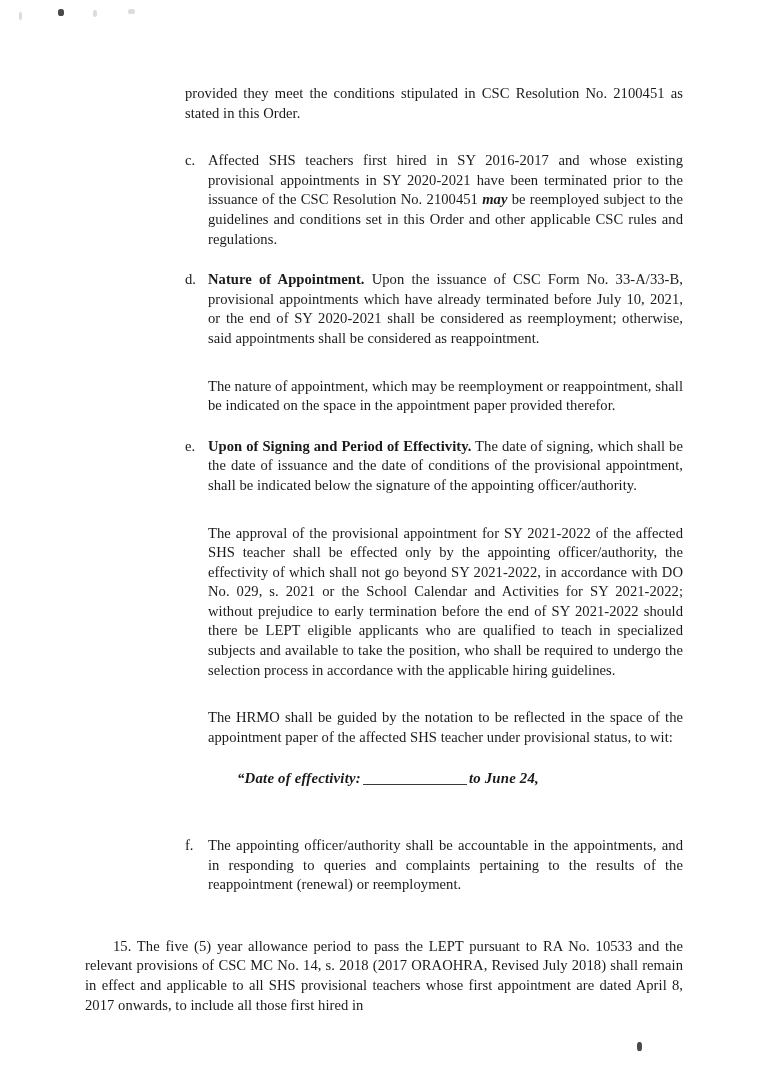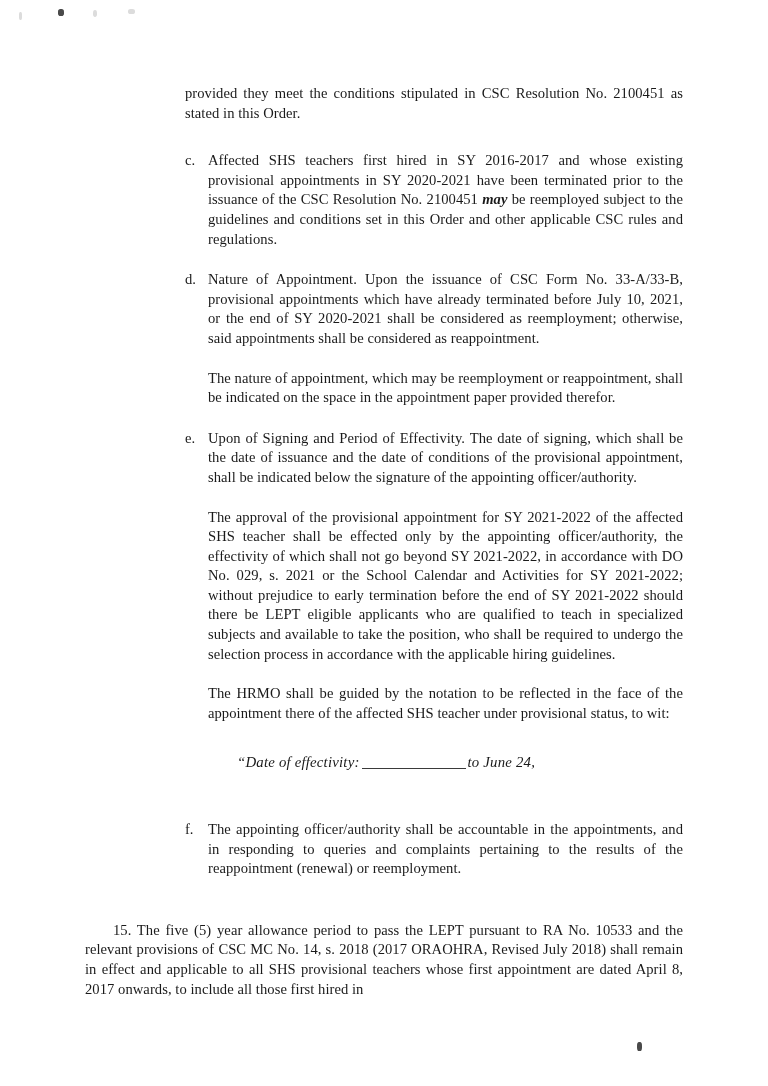--- a/index.html
+++ b/index.html
@@ -68,51 +68,50 @@
     width: 18px;
     text-align: right;
     font-size: 14.6px;
     line-height: 19.6px;
     text-align: justify;
   }
   .lettered .body {
     text-align: justify;
   }
   .lettered .body p + p {
-    margin-top: 20px;
+    margin-top: 28px;
   }
 
   
   .numbered {
     width: 598px;
     text-indent: 28px;
   }
 
   .gap-sm { height: 19px; }
   .gap-md { height: 21px; }
   .gap-lg { height: 28px; }
 
-  b, .b { font-weight: normal; }
+  b, .b { font-weight: bold; }
   .bi {
     font-weight: bold;
     font-style: italic;
     margin-top: 40px;
   }
 
   
   .quote-block {
     margin-left: 152px;
     width: 360px;
-    font-weight: normal;
+    font-weight: bold;
     font-style: italic;
     font-size: 14.8px;
     line-height: 20.5px;
     text-align: left;
     letter-spacing: 0.2px;
-    margin-top: 8px;
   }
   .quote-line1 {
     display: block;
     white-space: nowrap;
   }
   .blank-fill {
     display: inline-block;
     width: 104px;
     border-bottom: 1.6px solid #3a3a3a;
     vertical-align: -2px;
@@ -153,21 +152,21 @@
       </div>
     </div>
 
     <div class="gap-md"></div>
 
     <div class="lettered">
       <span class="marker">e.</span>
       <div class="body">
         <p><span class="b">Upon of Signing and Period of Effectivity.</span><span> The date of signing, which shall be the date of issuance and the date of conditions of the provisional appointment, shall be indicated below the signature of the appointing officer/authority.</span></p>
         <p>The approval of the provisional appointment for SY 2021-2022 of the affected SHS teacher shall be effected only by the appointing officer/authority, the effectivity of which shall not go beyond SY 2021-2022, in accordance with DO No. 029, s. 2021 or the School Calendar and Activities for SY 2021-2022; without prejudice to early termination before the end of SY 2021-2022 should there be LEPT eligible applicants who are qualified to teach in specialized subjects and available to take the position, who shall be required to undergo the selection process in accordance with the applicable hiring guidelines.</p>
-        <p>The HRMO shall be guided by the notation to be reflected in the face of the appointment there of the affected SHS teacher under provisional status, to wit:</p>
+        <p>The HRMO shall be guided by the notation to be reflected in the space of the appointment paper of the affected SHS teacher under provisional status, to wit:</p>
       </div>
     </div>
 
     <div class="gap-md"></div>
 
     <div class="quote-block">
       <span class="quote-line1"><span>“Date of effectivity:</span><span class="blank-fill"></span><span>to June 24,</span></span>
     </div>
 
     <div class="gap-lg"></div>

